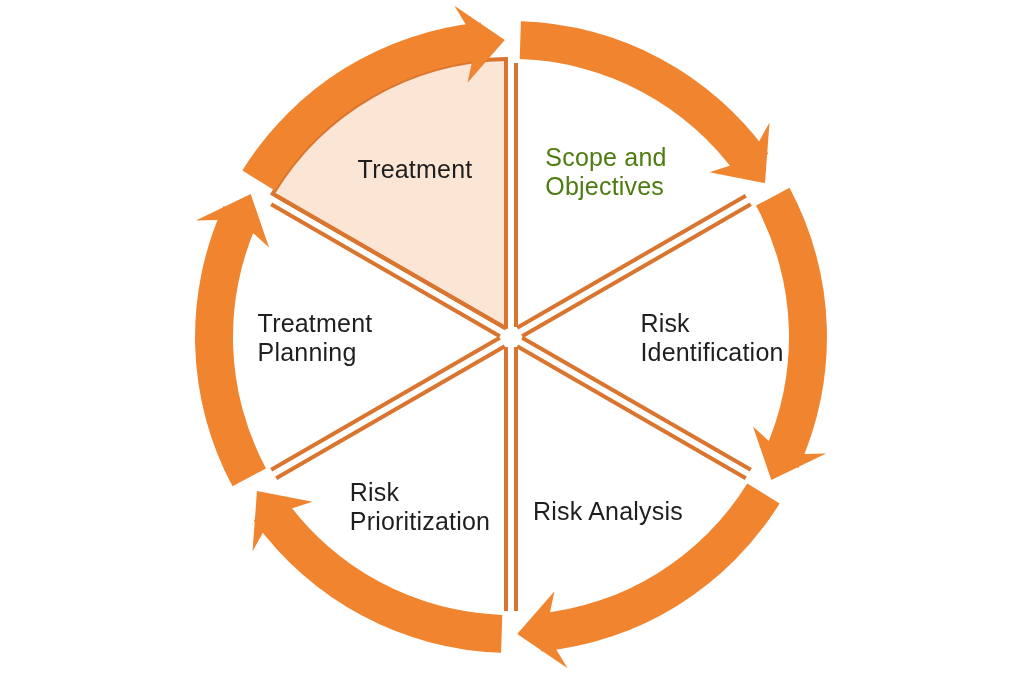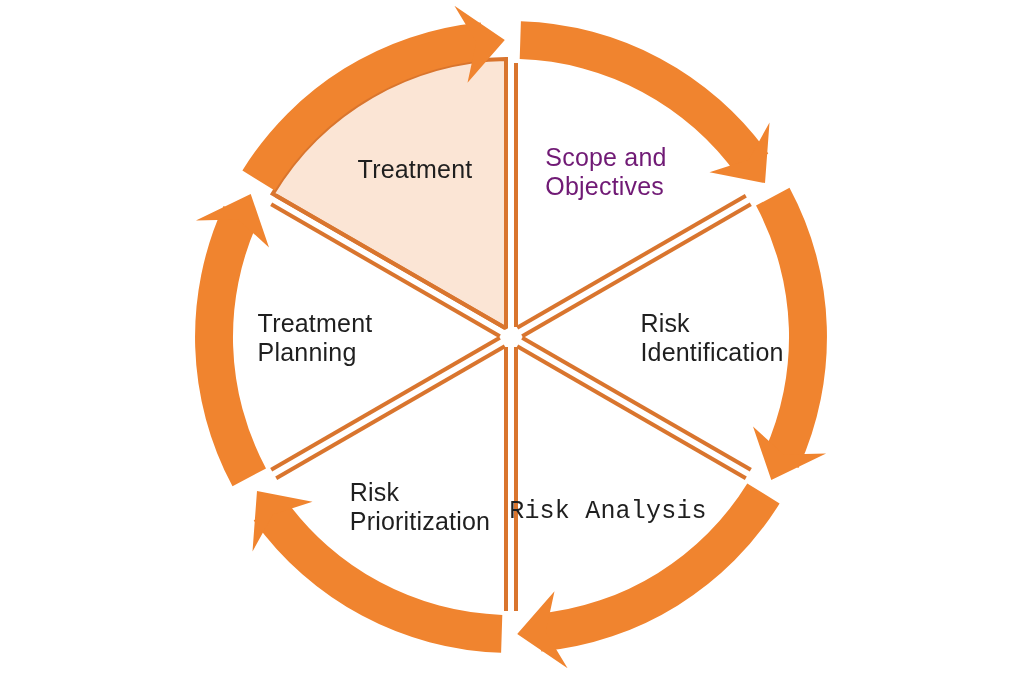--- a/index.html
+++ b/index.html
@@ -16,21 +16,21 @@
     position: absolute;
     transform: translate(-50%, -50%);
     white-space: pre-line;
     font-size: 25px;
     line-height: 1.16;
     color: #1f1f1f;
     letter-spacing: 0.2px;
   }
   .lbl0 { left: 606px; top: 172px; }
   .lbl1 { left: 712px; top: 338px; }
-  .lbl2 { left: 608px; top: 511px; font-family: Liberation Mono, monospace; }
+  .lbl2 { left: 608px; top: 511px; }
   .lbl3 { left: 420px; top: 507px; }
   .lbl4 { left: 315px; top: 338px; }
   .lbl5 { left: 415px; top: 169px; }
 </style>
 </head>
 <body>
 
 <div id="stage" style="background: rgb(255, 255, 255);">
 
   <svg id="cycle-svg" width="1024" height="683" viewBox="0 0 1024 683">
@@ -60,21 +60,21 @@
         <path d="M 517.2 633.9 L 567.6 668.2 L 545.7 632.0 L 554.5 591.3 Z" fill="#F0842F"></path>
         <path d="M 501.1 652.8 A 316 316 0 0 1 253.7 520.5 L 284.7 498.4 A 278 278 0 0 0 502.3 614.9 Z" fill="#F0842F"></path>
         <path d="M 257.0 490.9 L 252.5 551.6 L 272.9 514.5 L 312.5 501.8 Z" fill="#F0842F"></path>
         <path d="M 232.5 486.3 A 316 316 0 0 1 223.5 206.0 L 258.0 221.7 A 278 278 0 0 0 266.0 468.4 Z" fill="#F0842F"></path>
         <path d="M 250.7 193.9 L 195.9 220.4 L 238.2 219.5 L 269.0 247.5 Z" fill="#F0842F"></path>
         <path d="M 242.4 170.5 A 316 316 0 0 1 480.7 22.5 L 484.4 60.3 A 278 278 0 0 0 274.7 190.5 Z" fill="#F0842F"></path>
         <path d="M 504.8 40.1 L 454.4 5.8 L 476.3 42.0 L 467.5 82.7 Z" fill="#F0842F"></path>
       </g>
   </svg>
 
-  <div class="sector-label lbl0" style="color: #701a75;">Scope and
+  <div class="sector-label lbl0" style="color: #4d7c0f;">Scope and
 Objectives</div>
   <div class="sector-label lbl1" style="color: rgb(31, 31, 31);">Risk
 Identification</div>
   <div class="sector-label lbl2" style="color: rgb(31, 31, 31);">Risk Analysis</div>
   <div class="sector-label lbl3" style="color: rgb(31, 31, 31);">Risk
 Prioritization</div>
   <div class="sector-label lbl4" style="color: rgb(31, 31, 31);">Treatment
 Planning</div>
   <div class="sector-label lbl5" style="color: rgb(31, 31, 31);">Treatment</div>
 

